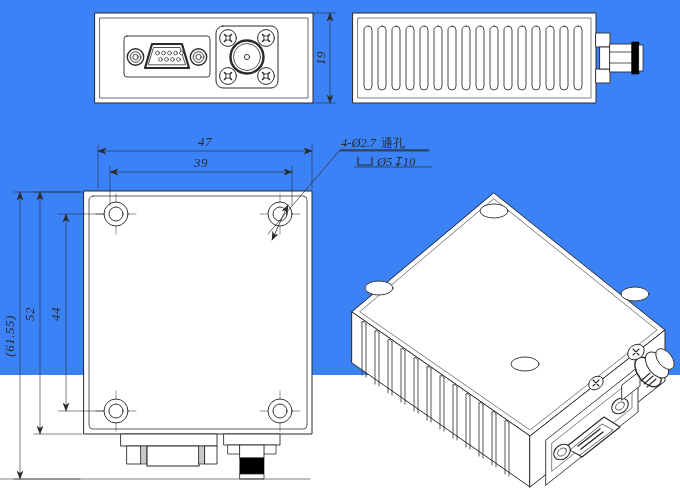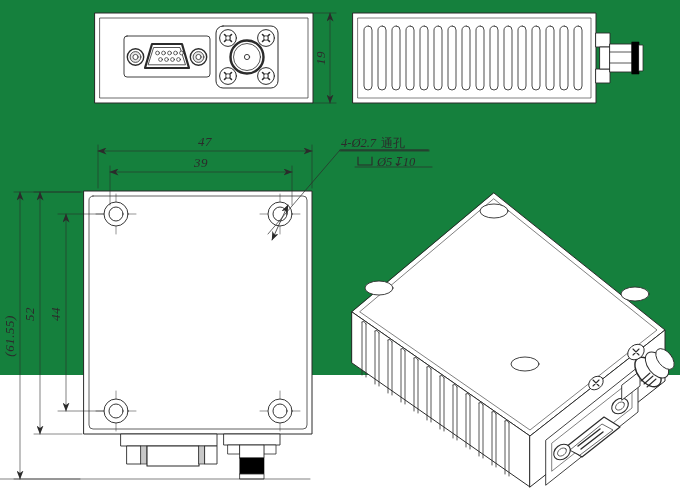--- a/index.html
+++ b/index.html
@@ -1,21 +1,21 @@
 <!DOCTYPE html>
 <html><head>
 <meta charset="utf-8">
 <style>
   html,body{margin:0;padding:0;background:#ffffff;}
   body{
     width:680px;height:503px;overflow:hidden;
     font-family:"Liberation Sans", sans-serif;
     color:#1a1a1a;
   }
-  #sheet{position:relative;width:680px;height:375px;background:#15803d;}
+  #sheet{position:relative;width:680px;height:375px;background:#3b82f6;}
   svg{display:block;position:absolute;top:0;left:0;}
   .dimtext{
     font-family:"Liberation Serif", serif;
     font-style:italic;
     font-size:13px;
     fill:#2b2b2b;
     letter-spacing:0.5px;
   }
   .calltext{
     font-family:"Liberation Serif", serif;

